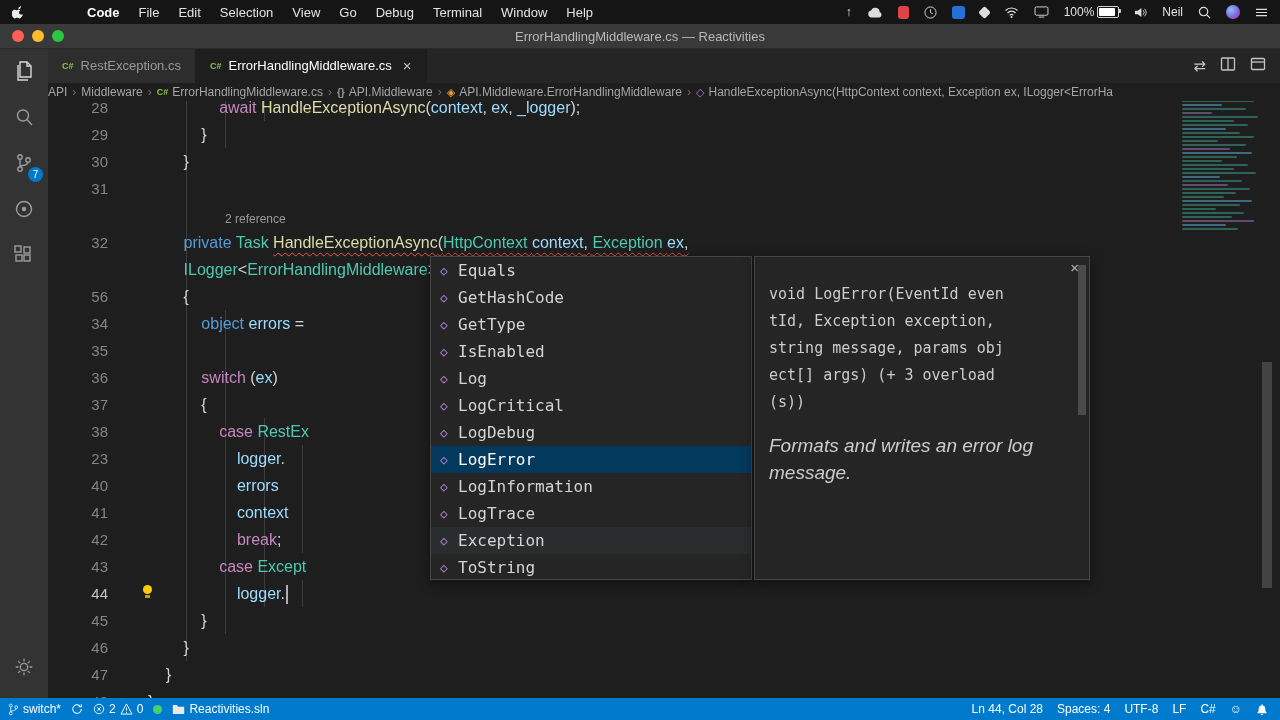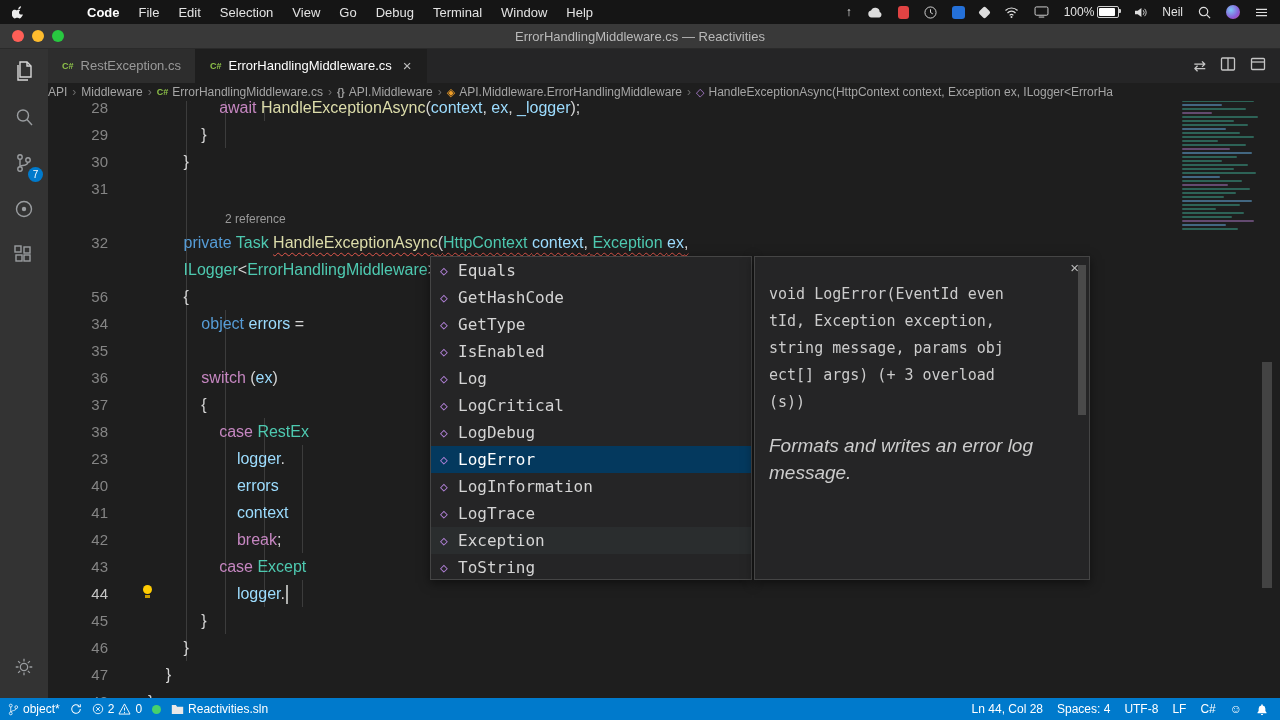--- a/index.html
+++ b/index.html
@@ -463,21 +463,21 @@
     <div class="sbleft">
       <span class="sbitem">
         <svg width="11" height="13" viewBox="0 0 14 16">
             <g stroke="#fff" fill="none">
               <circle cx="3.5" cy="3" r="1.8"></circle>
               <circle cx="3.5" cy="13" r="1.8"></circle>
               <circle cx="10.5" cy="5" r="1.8"></circle>
               <path d="M3.5 4.8v6.4M10.5 6.8c0 3-7 2.4-7 4.4"></path>
             </g>
           </svg>
-        <span>object*</span>
+        <span>switch*</span>
       </span>
       <span class="sbitem">
         <svg width="12" height="12" viewBox="0 0 14 14">
             <path d="M12 7a5 5 0 1 1-1.8-3.8M12 1.5v3h-3" fill="none" stroke="#fff" stroke-width="1.2"></path>
           </svg>
       </span>
       <span class="sbitem">
         <svg width="12" height="12" viewBox="0 0 14 14">
             <circle cx="7" cy="7" r="5.5" fill="none" stroke="#fff"></circle>
             <path d="M4.8 4.8l4.4 4.4M9.2 4.8L4.8 9.2" stroke="#fff"></path>

